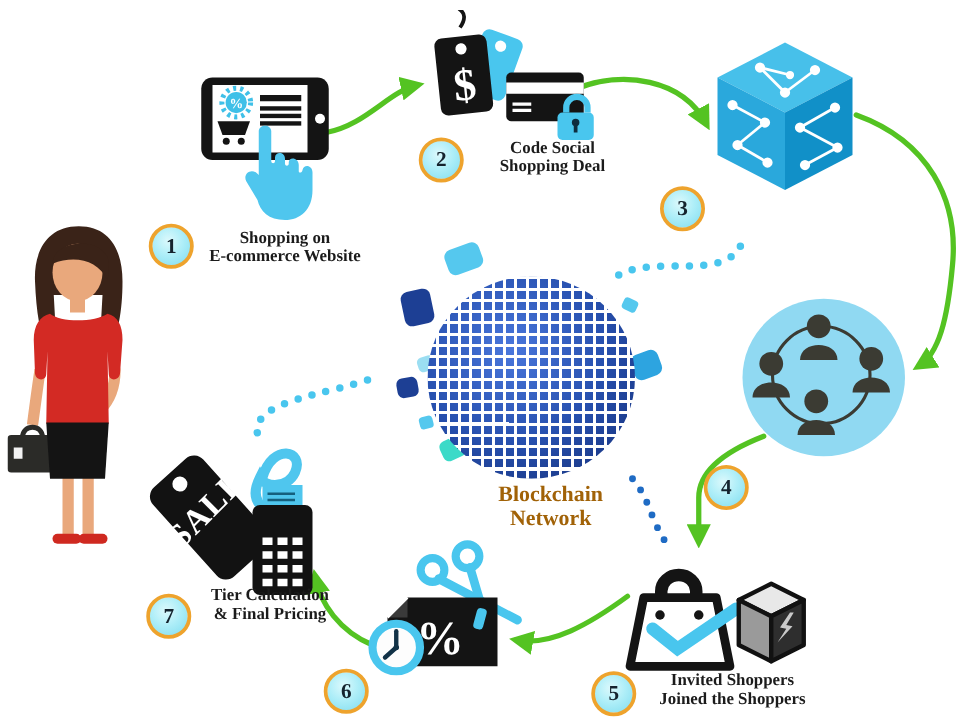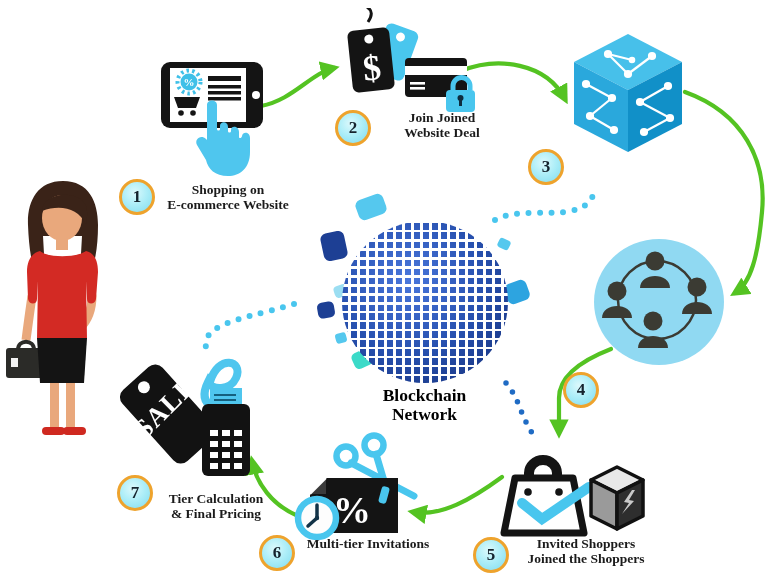--- a/index.html
+++ b/index.html
@@ -12,22 +12,22 @@
   .badge{position:absolute;width:30px;height:30px;border-radius:50%;
          border:3px solid #eea32d;
          background:radial-gradient(circle at 42% 35%, #dcf9fc 0%, #aeeef8 45%, #7fdcef 100%);
          display:flex;align-items:center;justify-content:center;
          font-weight:bold;font-size:17px;color:#15232e;}
   .globe{position:absolute;left:342px;top:221px;width:166px;height:162px;border-radius:50%;
          background:
            repeating-linear-gradient(90deg, rgba(255,255,255,0) 0 6.5px, #fff 6.5px 9px),
            repeating-linear-gradient(0deg, rgba(255,255,255,0) 0 6.5px, #fff 6.5px 9px),
            radial-gradient(circle at 40% 36%, #4a77dc 0%, #2750ae 52%, #142d74 100%);}
-  .center-label{position:absolute;left:352px;top:386px;width:145px;text-align:center;
-         font-weight:bold;font-size:17.5px;line-height:1.1;color:#000000;}
+  .center-label{position:absolute;left:368px;top:386px;width:145px;text-align:center;
+         font-weight:bold;font-size:17.5px;line-height:1.1;color:#a16207;}
   svg{display:block;}
   text{font-family:"Liberation Serif",serif;font-weight:bold;}
 </style>
 </head>
 <body>
 
 <div id="canvas">
 
   <svg class="abs" style="left:0;top:0" width="768" height="576" viewBox="0 0 768 576">
     <defs>
@@ -275,30 +275,29 @@
     </div>
   <div class="badge" style="left:117px;top:475px">
       <span>7</span>
     </div>
 
   <div class="label" style="left:153px;top:182px;width:150px">
     <span class="ln">Shopping on</span>
     <span class="ln">E-commerce Website</span>
   </div>
   <div class="label" style="left:372px;top:110px;width:140px">
-    <span class="ln">Join Joined</span>
-    <span class="ln">Website Deal</span>
+    <span class="ln">Code Social</span>
+    <span class="ln">Shopping Deal</span>
   </div>
   <div class="label" style="left:552px;top:148px;width:162px">
   </div>
   <div class="label" style="left:505px;top:536px;width:162px">
     <span class="ln">Invited Shoppers</span>
     <span class="ln">Joined the Shoppers</span>
   </div>
   <div class="label" style="left:288px;top:536px;width:160px">
-    <span class="ln">Multi-tier Invitations</span>
-  </div>
-  <div class="label" style="left:152px;top:491px;width:128px">
+  </div>
+  <div class="label" style="left:152px;top:468px;width:128px">
     <span class="ln">Tier Calculation</span>
     <span class="ln">&amp; Final Pricing</span>
   </div>
 
 </div>
 
 </body></html>

